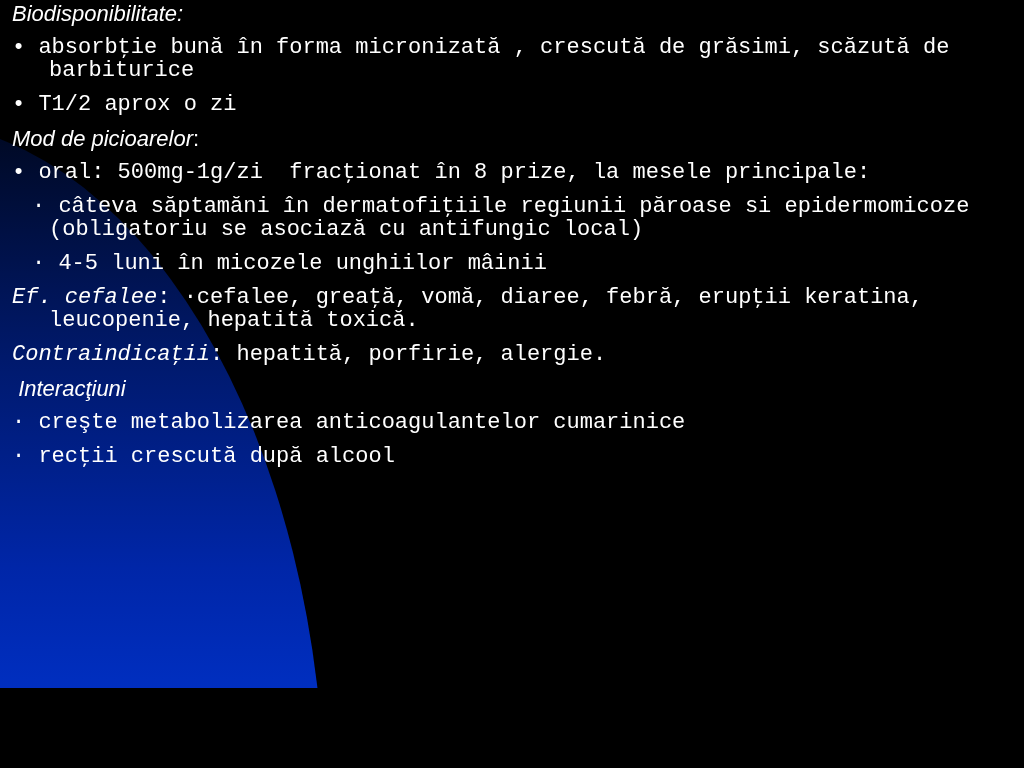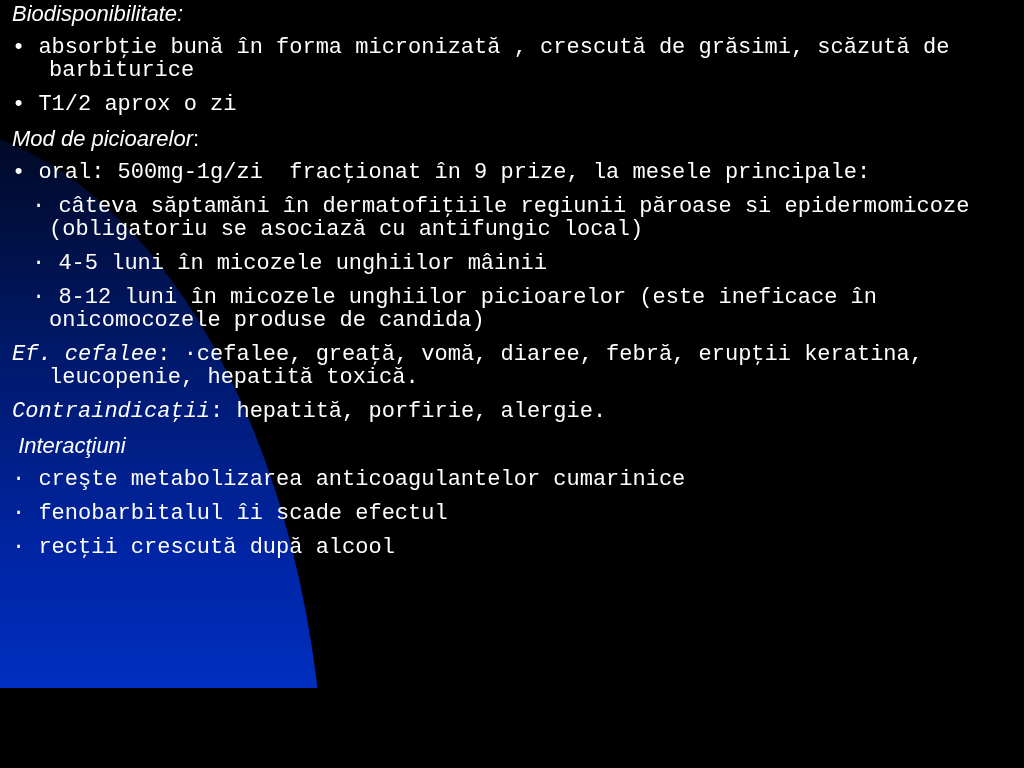--- a/index.html
+++ b/index.html
@@ -60,28 +60,26 @@
 <div class="slide">
   <div class="blue-shape"></div>
 
   <div class="content">
 
     <div class="line heading it" style="margin-bottom:11px;">Biodisponibilitate:</div>
     <div class="line para">• absorbţie bună în forma micronizată , crescută de grăsimi, scăzută de barbiturice</div>
     <div class="line para">• T1/2 aprox o zi</div>
 
     <div class="line heading"><span class="it">Mod de picioarelor</span><span>:</span></div>
-    <div class="line para">• oral: 500mg-1g/zi  fracţionat în 9 prize, la mesele principale:</div>
+    <div class="line para">• oral: 500mg-1g/zi  fracţionat în 8 prize, la mesele principale:</div>
     <div class="line para sub">· câteva săptamăni în dermatofiţiile regiunii păroase si epidermomicoze (obligatoriu se asociază cu antifungic local)</div>
     <div class="line para sub">· 4-5 luni în micozele unghiilor mâinii</div>
-    <div class="line para sub">· 8-12 luni în micozele unghiilor picioarelor (este ineficace în onicomocozele produse de candida)</div>
 
     <div class="line para"><span class="it">Ef. cefalee</span><span>: ·cefalee, greaţă, vomă, diaree, febră, erupţii keratina, leucopenie, hepatită toxică.</span></div>
 
     <div class="line para"><span class="it">Contraindicaţii</span><span>: hepatită, porfirie, alergie.</span></div>
 
     <div class="line heading it"> Interacţiuni</div>
     <div class="line para">· creşte metabolizarea anticoagulantelor cumarinice</div>
-    <div class="line para">· fenobarbitalul îi scade efectul</div>
     <div class="line para">· recţii crescută după alcool</div>
 
   </div>
 </div>
 
 </body></html>

